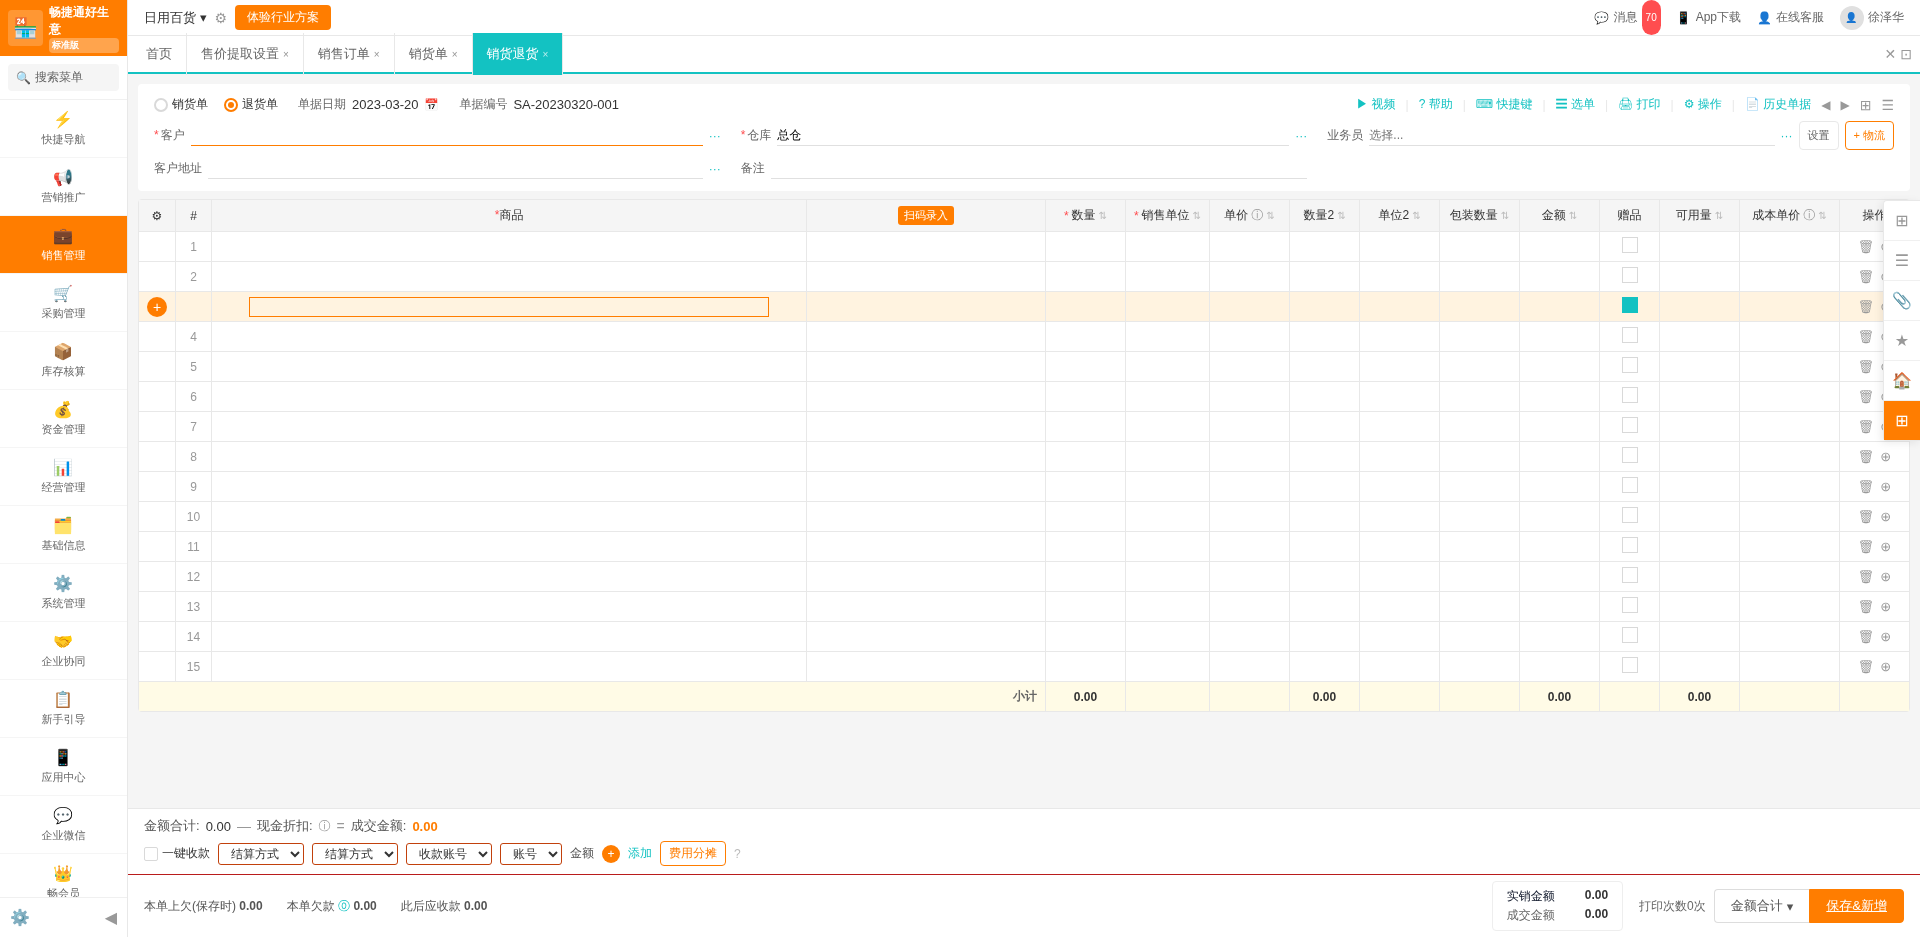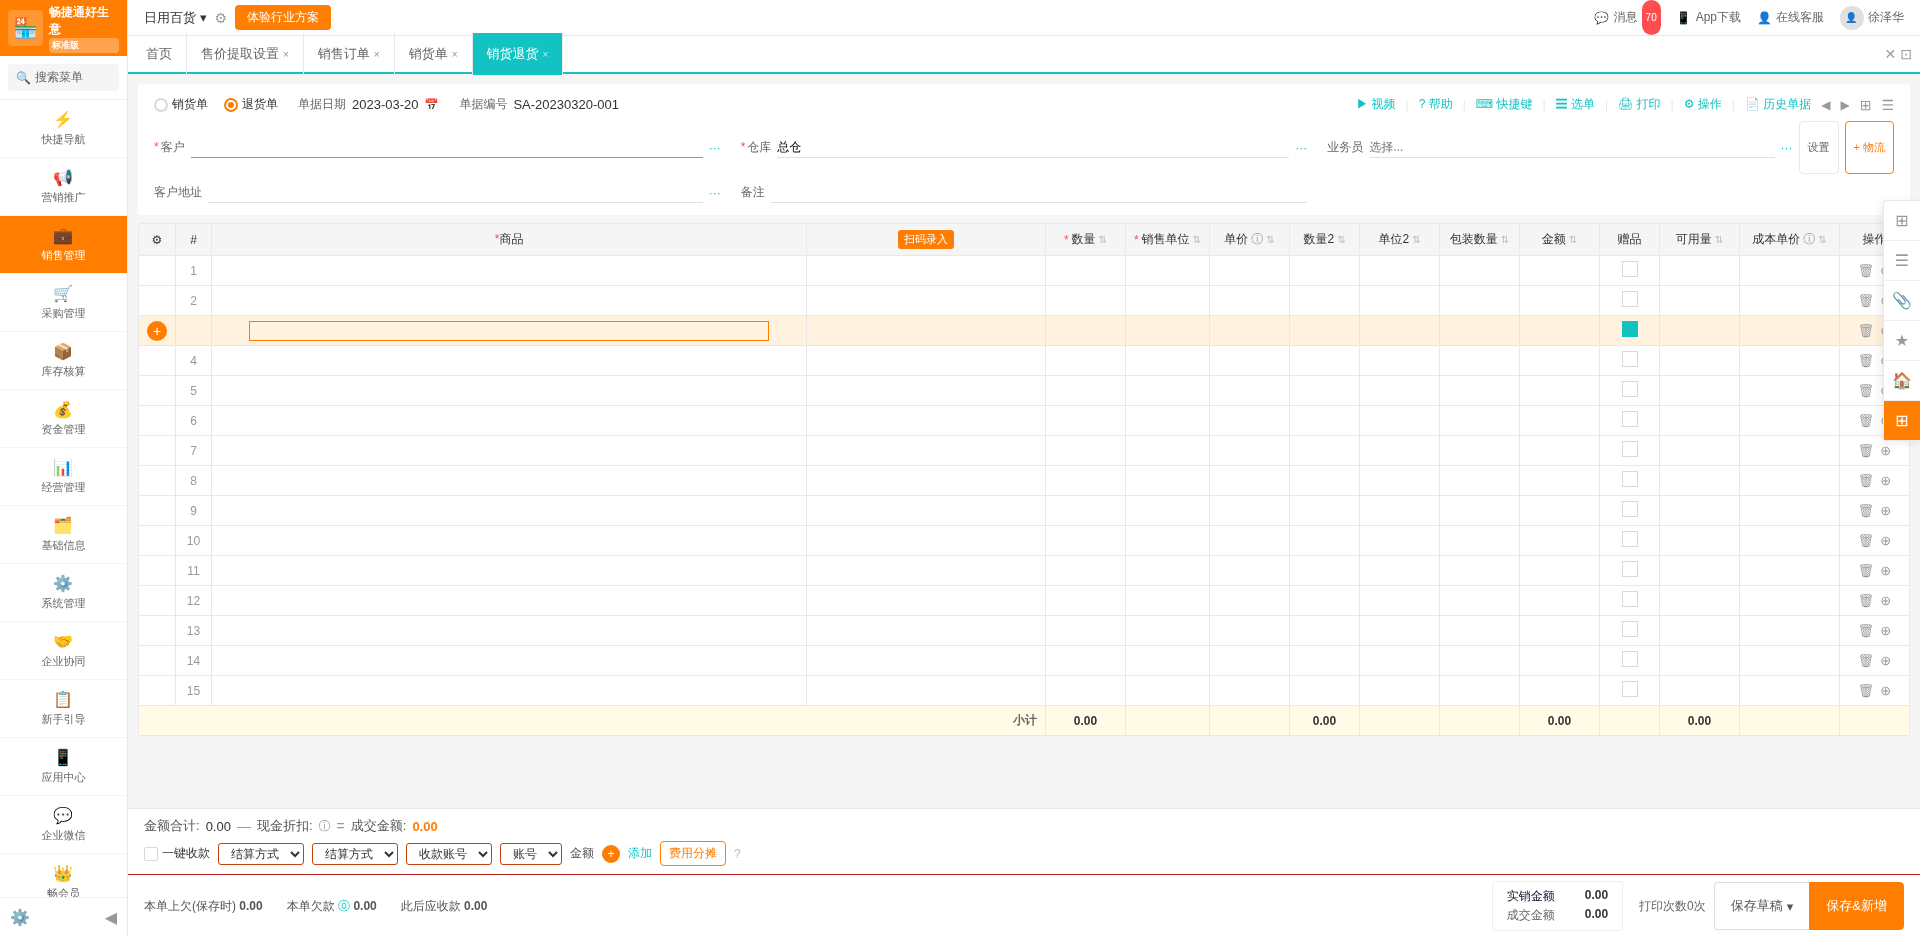--- a/index.html
+++ b/index.html
@@ -126,21 +126,21 @@
     .pay-row { display: flex; align-items: center; gap: 8px; }
     .check-lbl { display: flex; align-items: center; gap: 4px; cursor: pointer; font-size: 12px; }
     .mini-check { width: 14px; height: 14px; border: 1px solid #d9d9d9; display: inline-block; border-radius: 2px; }
     .mini-select { border: 1px solid #c2410c; border-radius: 3px; padding: 2px 8px; font-size: 12px; color: #333; background: #fff; }
     .plus-circle { display: inline-flex; align-items: center; justify-content: center; width: 18px; height: 18px; background: #ff7d00; color: #fff; border-radius: 50%; font-size: 12px; cursor: pointer; }
     .fee-btn { border: 1px solid #ff7d00; color: #ff7d00; background: #fff; border-radius: 4px; padding: 3px 8px; font-size: 12px; cursor: pointer; }
     .q-icon { color: #bbb; cursor: pointer; }
     
     .save-btn-group { display: flex; gap: 0; }
     .save-draft { background: #fff; border: 1px solid #ddd; border-right: none; color: #555; border-radius: 4px 0 0 4px; padding: 7px 16px; font-size: 13px; cursor: pointer; display: flex; align-items: center; gap: 4px; }
-    .save-new { background: #ff7d00; border: 1px solid #ff7d00; color: #fff; border-radius: 0 4px 4px 0; padding: 14px 16px; font-size: 13px; cursor: pointer; display: flex; align-items: center; gap: 4px; }
+    .save-new { background: #ff7d00; border: 1px solid #ff7d00; color: #fff; border-radius: 0 4px 4px 0; padding: 0 16px; font-size: 13px; cursor: pointer; display: flex; align-items: center; gap: 4px; text-decoration: underline; }
     
     .print-count { font-size: 12px; color: #666; }
     
     
     .right-float { position: fixed; right: 0; top: 200px; display: flex; flex-direction: column; background: #fff; border: 1px solid #e8e8e8; border-right: none; border-radius: 4px 0 0 4px; box-shadow: -2px 2px 8px rgba(0,0,0,0.08); }
     .rft-item { display: flex; flex-direction: column; align-items: center; justify-content: center; padding: 10px 6px; cursor: pointer; color: #999; font-size: 10px; gap: 2px; min-width: 36px; border-bottom: 1px solid #f0f0f0; }
     .rft-item .ico { font-size: 16px; }
     .rft-item:last-child { border-bottom: none; }
     .rft-item.orange-bg { background: #ff7d00; color: #fff; }
     
@@ -350,21 +350,21 @@
             <span class="field-label req">仓库</span>
             <input type="text" class="field-underline" value="总仓" style="">
             <span class="field-dots">···</span>
           </div>
           <div class="field-item">
             <span class="field-label">业务员</span>
             <input type="text" class="field-underline" placeholder="选择..." style="color: rgb(204, 204, 204);">
             <span class="field-dots" style="color:#13c2c2;">···</span>
             <div style="margin-left:auto;display:flex;gap:6px;">
               <button class="btn-setting" style="padding:2px 8px;font-size:11px;">设置</button>
-              <button class="btn-logistics" style="padding:18px 8px;font-size:11px;">+ 物流</button>
+              <button class="btn-logistics" style="padding:6px 8px;font-size:11px;">+ 物流</button>
             </div>
           </div>
         </div>
 
         <div class="cols-3">
           <div class="field-item">
             <span class="field-label">客户地址</span>
             <input type="text" class="field-underline" placeholder="" style="">
             <span class="field-dots">···</span>
           </div>
@@ -845,21 +845,21 @@
           </div>
           <div style="display:flex;justify-content:space-between;gap:30px;">
             <span style="color:#666;">成交金额</span>
             <span style="color:#333;font-weight:bold;">0.00</span>
           </div>
         </div>
         <div style="display:flex;align-items:center;gap:8px;">
           <span class="print-count">打印次数0次</span>
           <div class="save-btn-group">
             <button class="save-draft">
-              <span>保存草稿</span>
+              <span>金额合计</span>
               <span>▾</span>
             </button>
             <button class="save-new">
               <span>保存&amp;新增</span>
             </button>
           </div>
         </div>
       </div>
     </div>
   </div>

